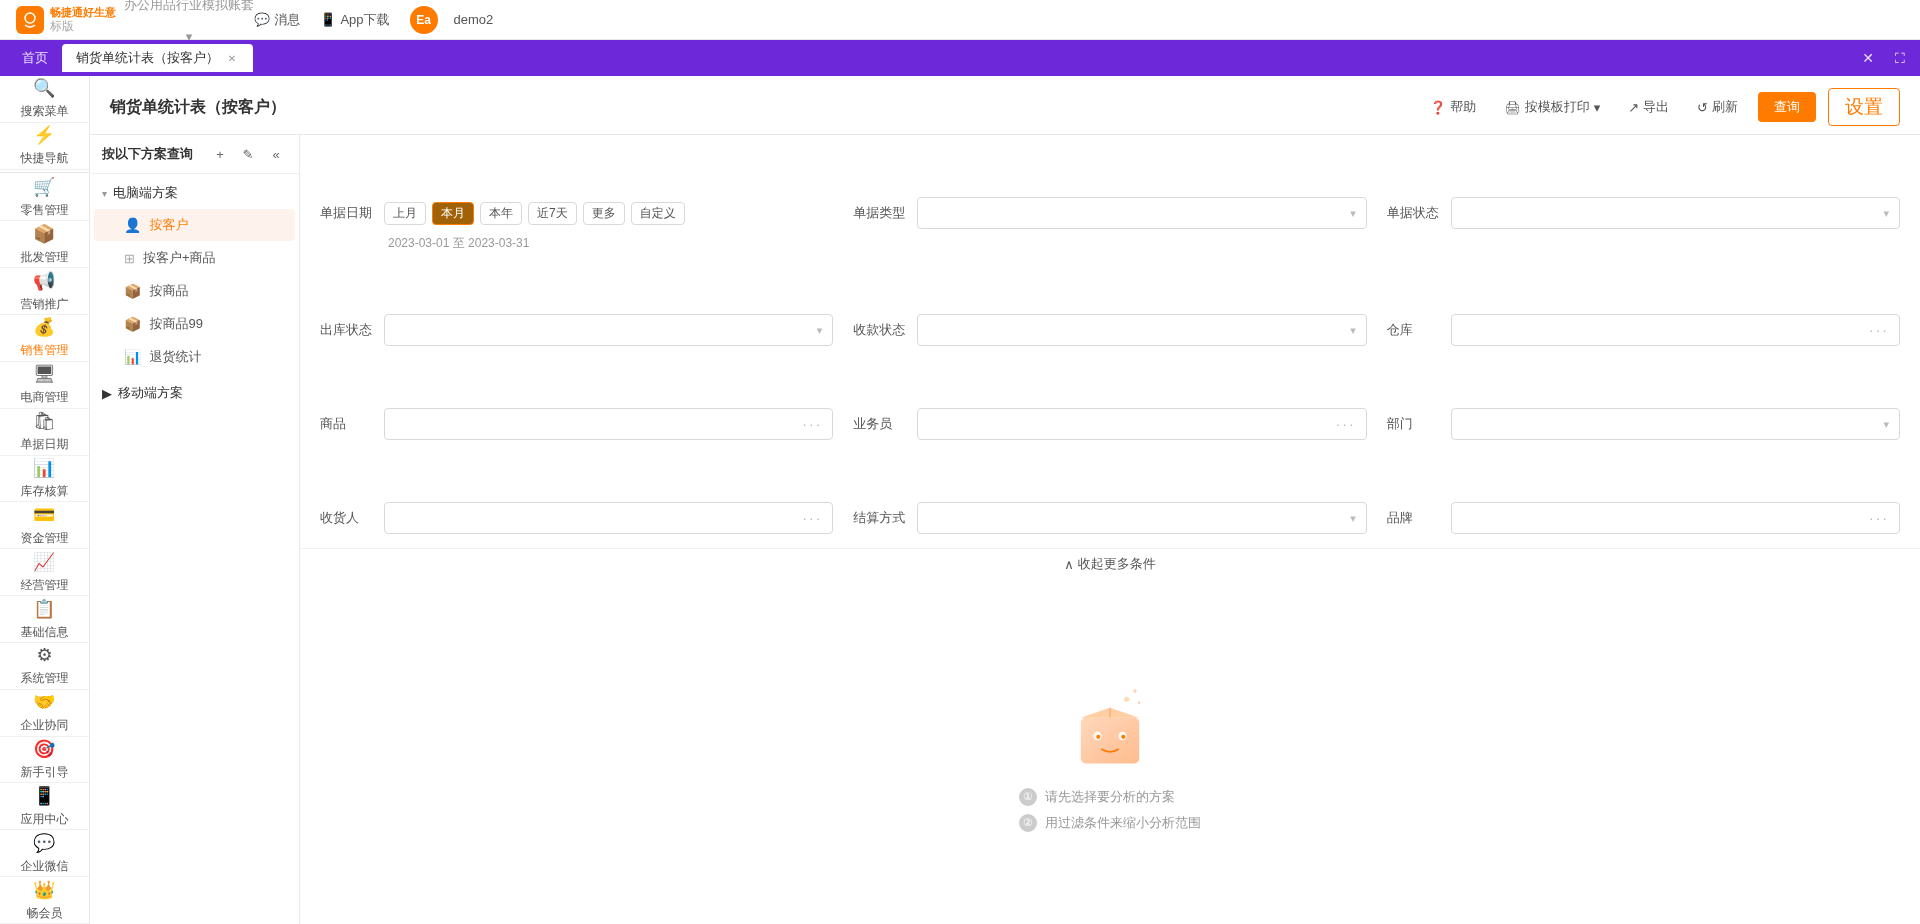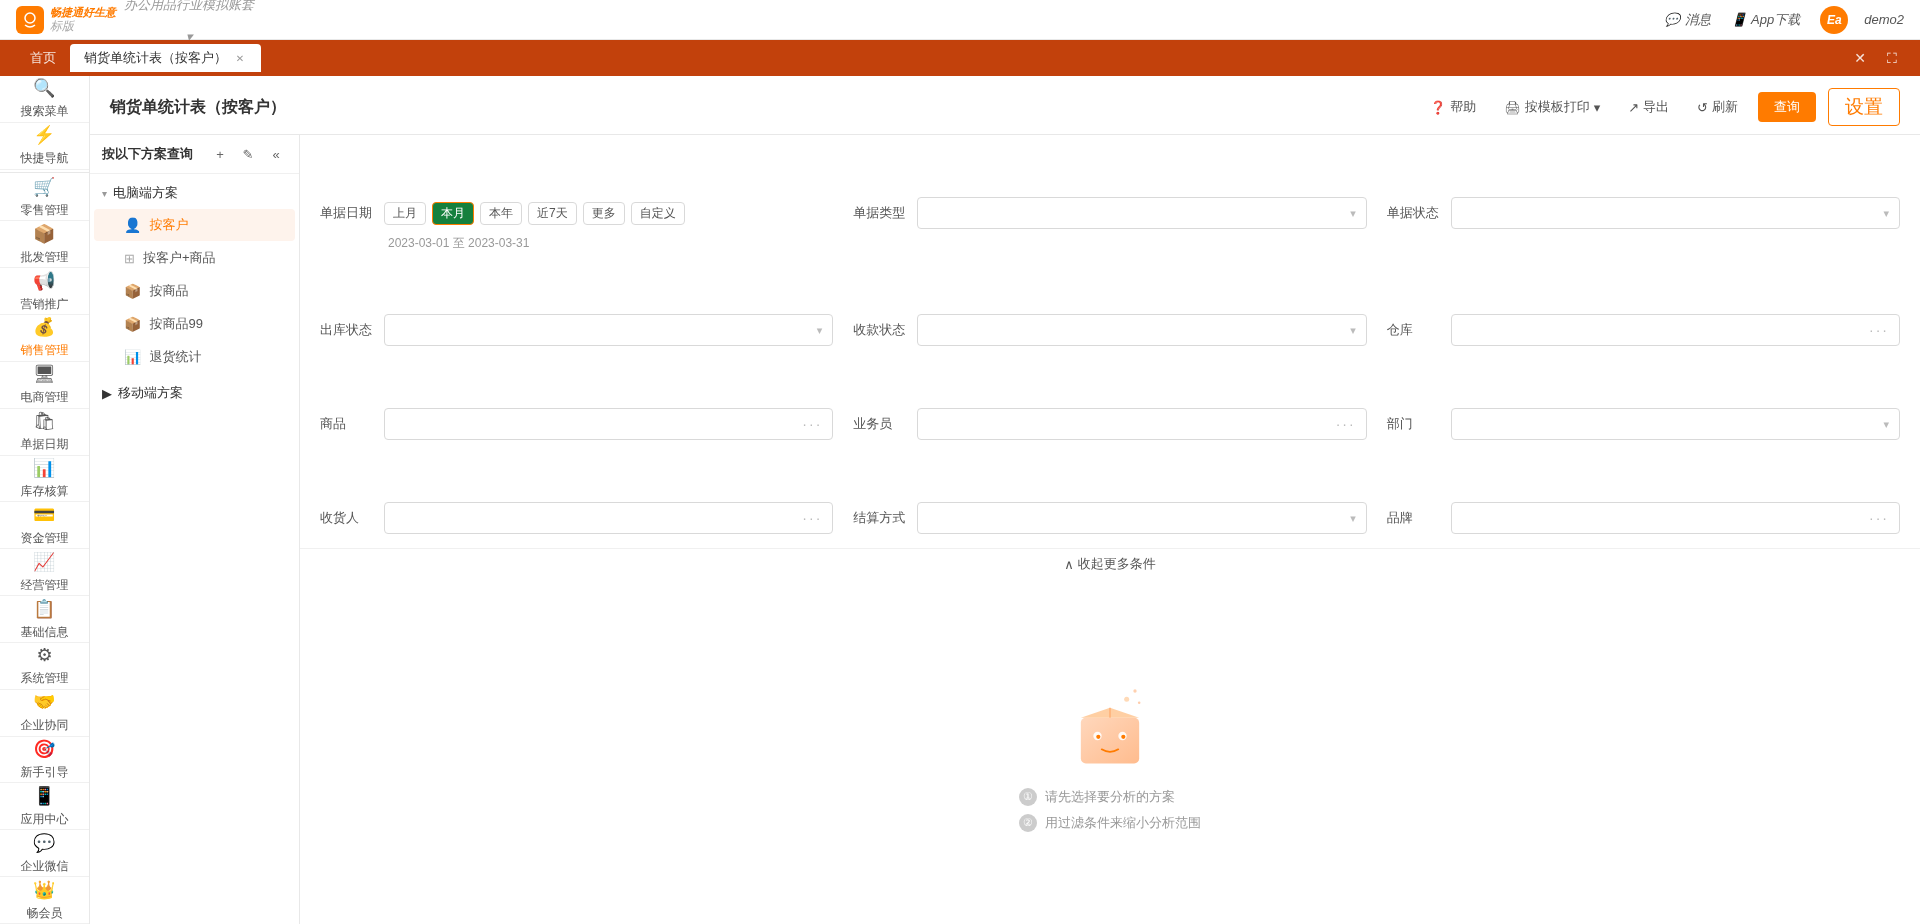--- a/index.html
+++ b/index.html
@@ -4,25 +4,23 @@
   <style>
     * { box-sizing: border-box; margin: 0; padding: 0; }
     body { font-family: 'Microsoft YaHei', Arial, sans-serif; font-size: 13px; background: #f5f5f5; color: #333; display: flex; flex-direction: column; height: 100vh; overflow: hidden; }
 
     
     .top-header {
       height: 40px;
       background: #fff;
       display: flex;
       align-items: center;
-      justify-content: space-between;
       padding: 4px 16px;
       border-bottom: 1px solid #e8e8e8;
       flex-shrink: 0;
-      font-style: italic;
     }
     .top-header-left {
       display: flex;
       align-items: center;
       gap: 8px;
     }
     .logo-area {
       display: flex;
       align-items: center;
       gap: 6px;
@@ -64,24 +62,24 @@
       align-items: center;
       justify-content: center;
       color: #fff;
       font-size: 12px;
       font-weight: bold;
     }
 
     
     .tab-bar {
       height: 36px;
-      background: #c2410c;
-      display: flex;
-      align-items: center;
-      padding: 0 16px;
+      background: #6d28d9;
+      display: flex;
+      align-items: center;
+      padding: 0 8px;
       flex-shrink: 0;
     }
     .tab-item {
       height: 28px;
       padding: 0 14px;
       display: flex;
       align-items: center;
       border-radius: 4px 4px 0 0;
       cursor: pointer;
       font-size: 13px;
@@ -345,21 +343,21 @@
     .date-btn {
       padding: 2px 8px;
       border-radius: 4px;
       border: 1px solid #d9d9d9;
       cursor: pointer;
       font-size: 12px;
       color: #555;
       background: #fff;
     }
     .date-btn.active-date {
-      background: #15803d;
+      background: #a16207;
       color: #fff;
       border-color: #ff7b00;
     }
     .date-range-text {
       font-size: 12px;
       color: #999;
       margin-left: 4px;
     }
 
     

